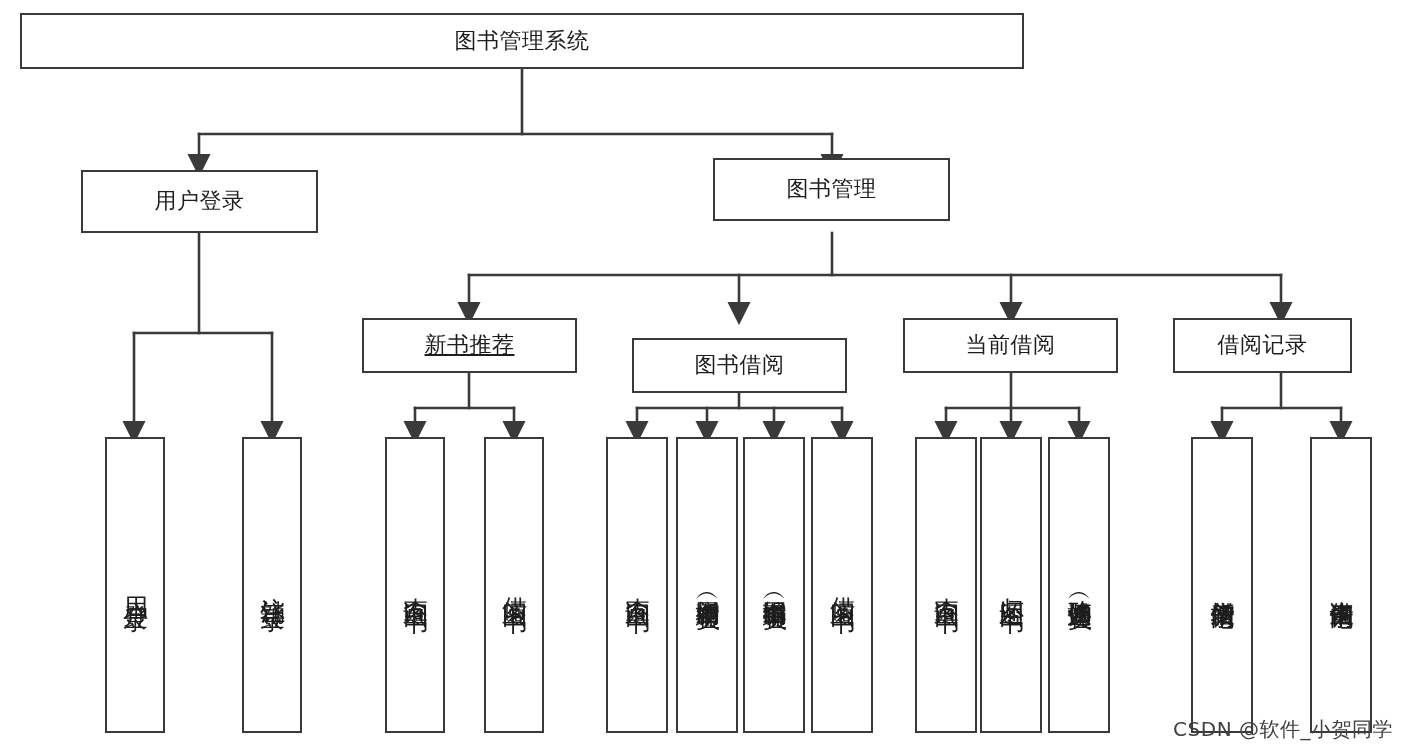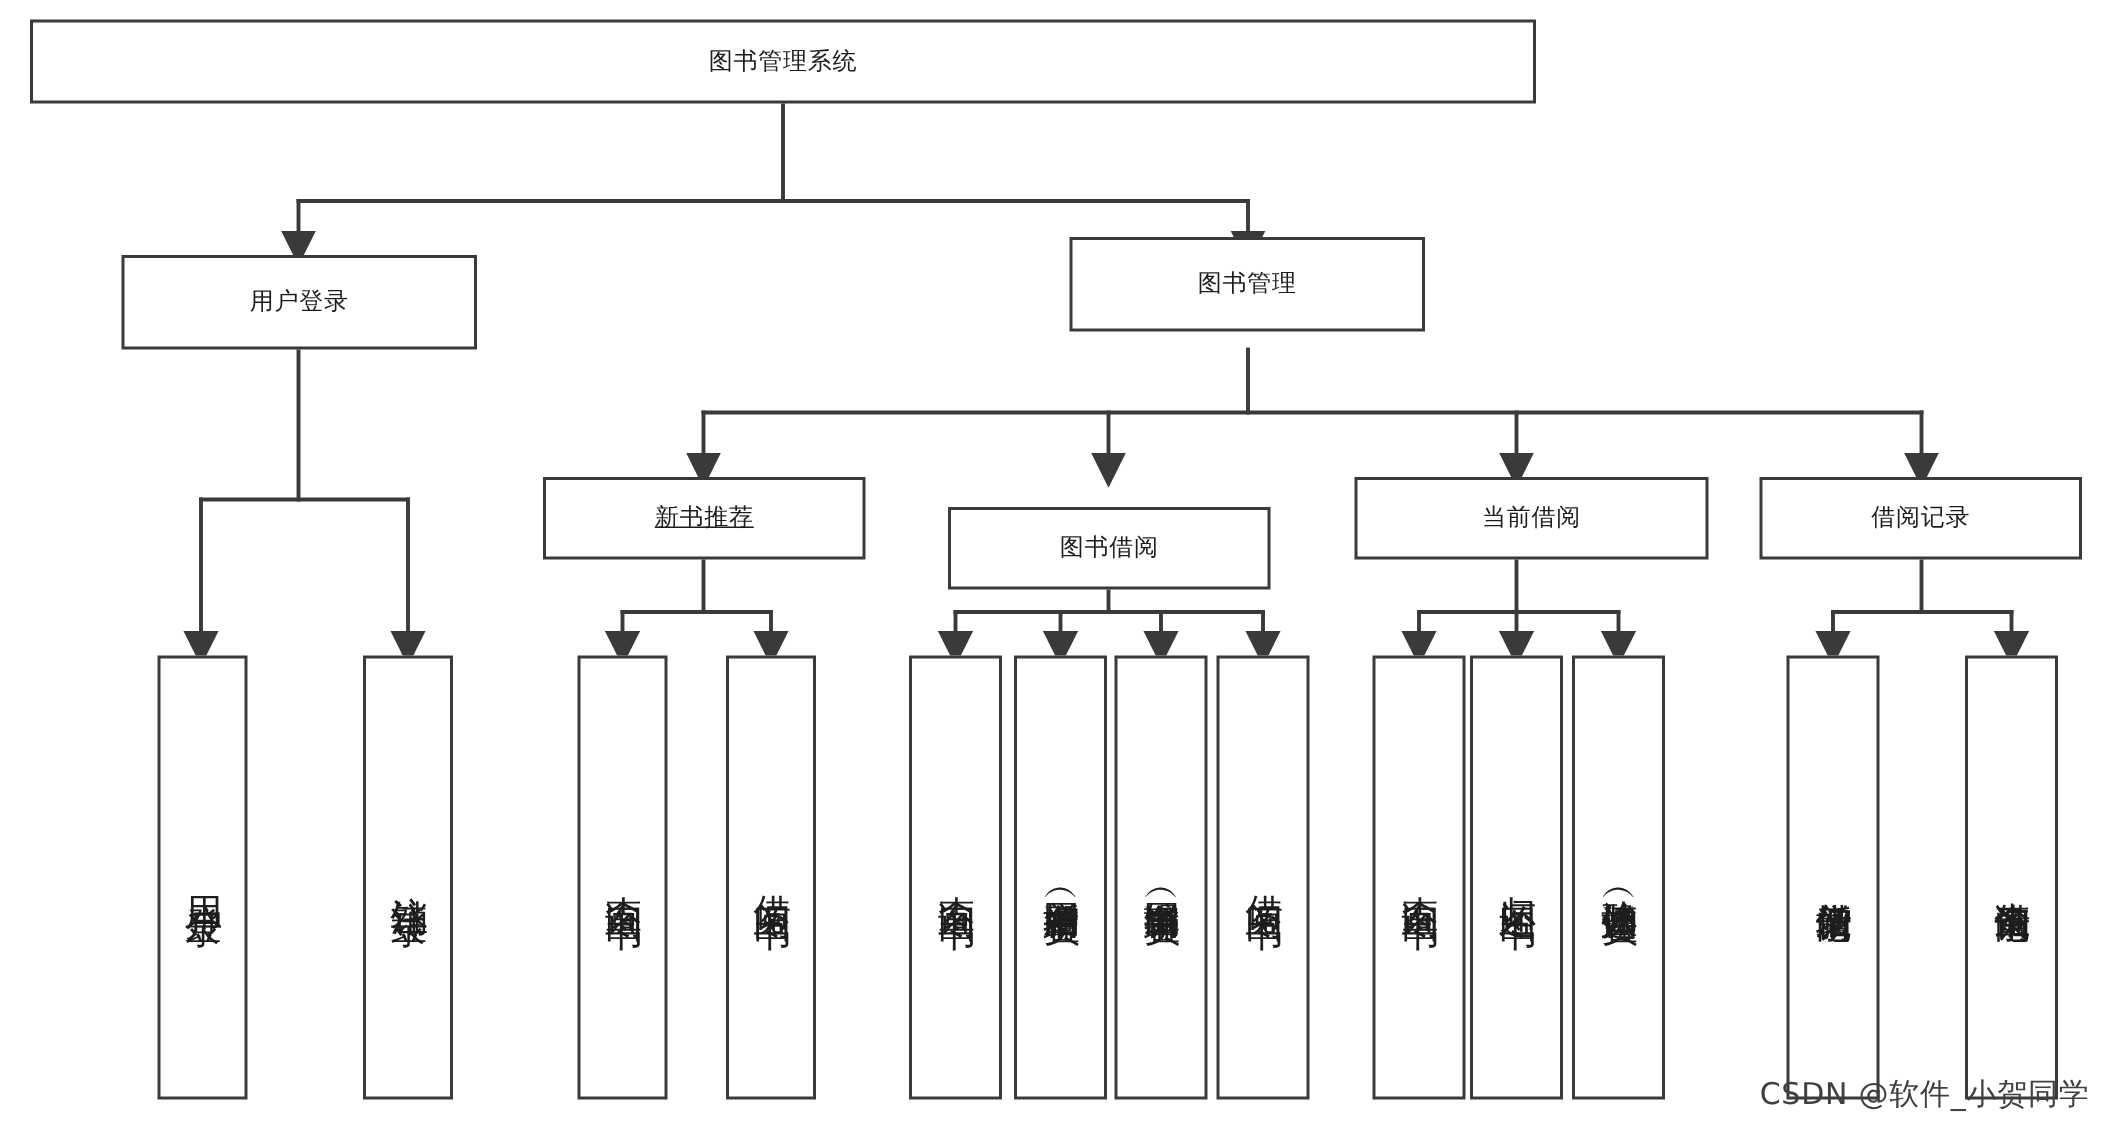--- a/index.html
+++ b/index.html
@@ -29,21 +29,21 @@
     color:#1d1d1d;
   }
   .node .label{
     display:block;
     text-align:center;
     line-height:1.02;
     letter-spacing:0.5px;
   }
   
   .node.horiz .label{
-    font-size:16px;
+    font-size:22px;
     white-space:nowrap;
   }
   
   .node.vert{
     align-items:center;
     justify-content:center;
     padding:4px 0;
   }
   .node.vert .label{
     writing-mode:vertical-rl;
@@ -135,25 +135,25 @@
   </div>
 
   <div class="node horiz" style="left:362px;top:318px;width:215px;height:55px;text-decoration:underline;">
     <span class="label">新书推荐</span>
   </div>
 
   <div class="node horiz" style="left:632px;top:318px;width:215px;height:55px;margin-top:20px;">
     <span class="label">图书借阅</span>
   </div>
 
-  <div class="node horiz" style="left:903px;top:318px;width:236px;height:55px;">
+  <div class="node horiz" style="left:903px;top:318px;width:215px;height:55px;">
     <span class="label">当前借阅</span>
   </div>
 
-  <div class="node horiz" style="left:1173px;top:318px;width:215px;height:55px;">
+  <div class="node horiz" style="left:1173px;top:318px;width:179px;height:55px;">
     <span class="label">借阅记录</span>
   </div>
 
   <div class="node vert" style="left:105px;top:437px;width:60px;height:296px;">
     <span class="label">用户登录</span>
   </div>
 
   <div class="node vert" style="left:242px;top:437px;width:60px;height:296px;">
     <span class="label">注销登录</span>
   </div>

